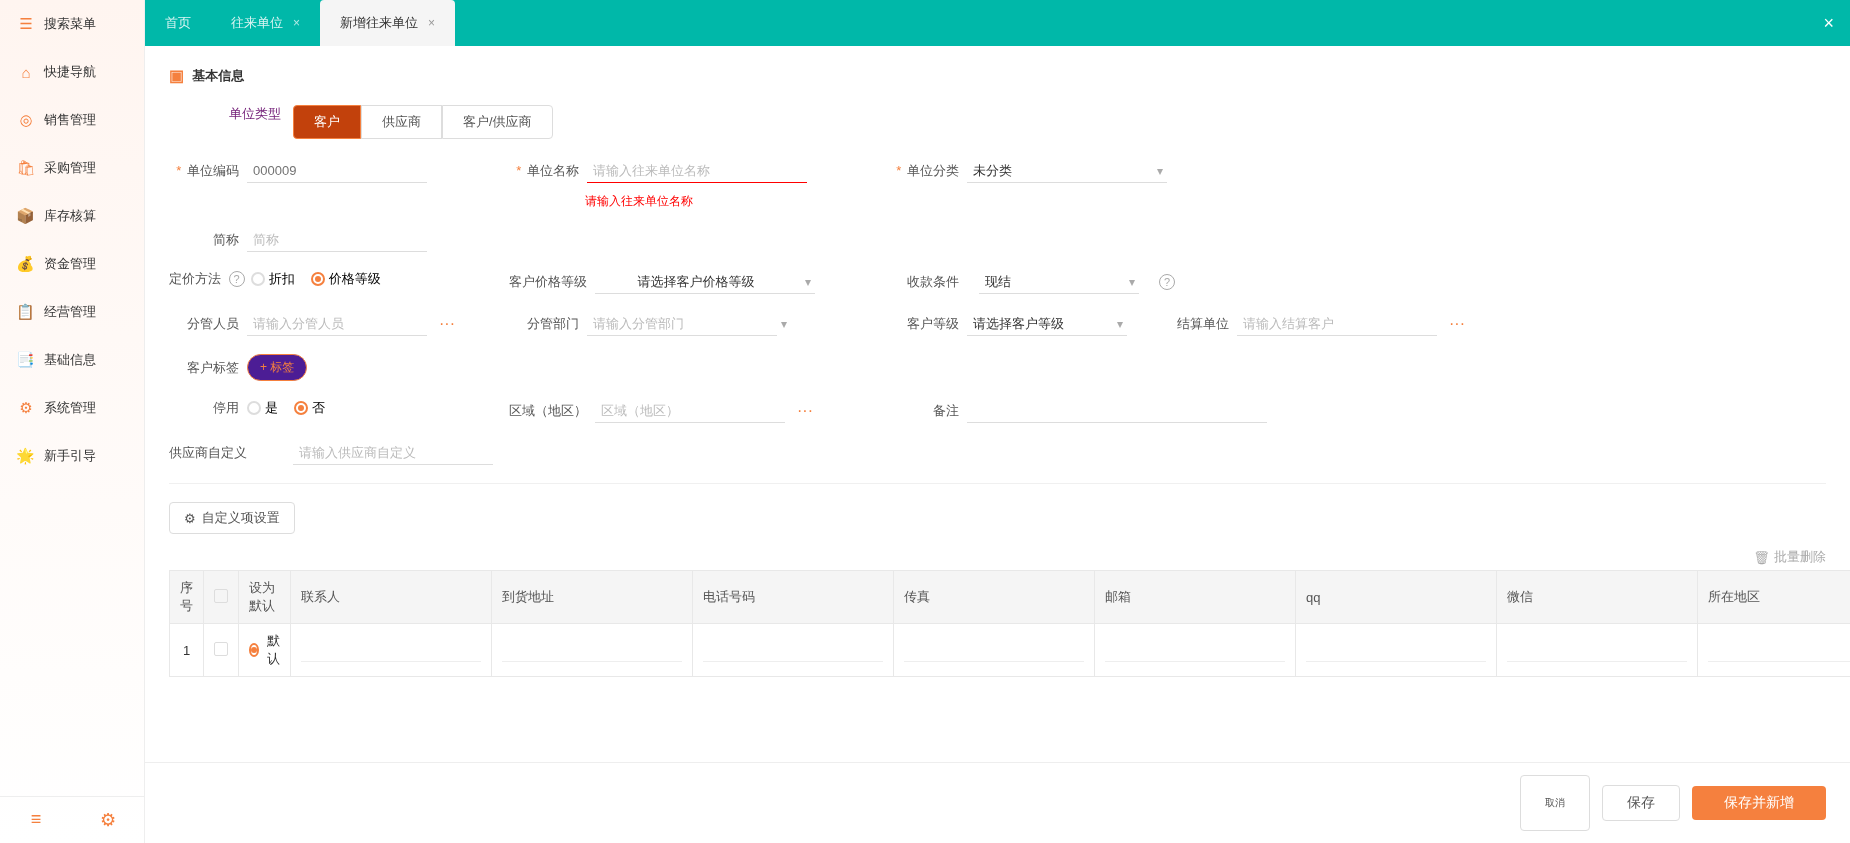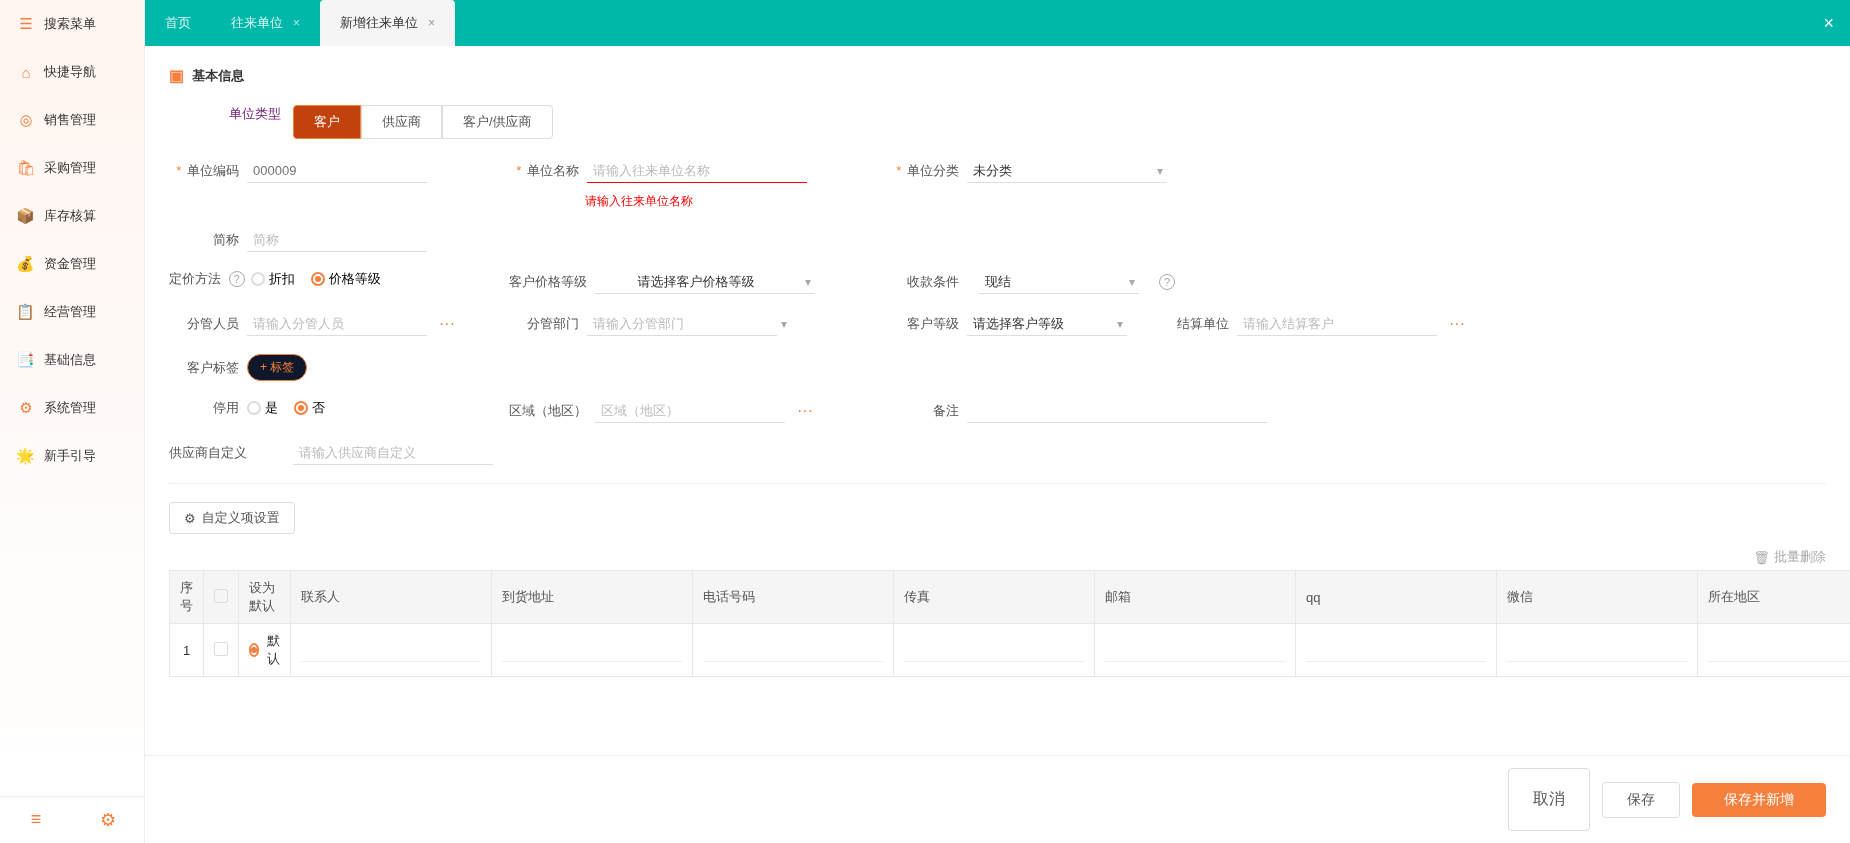--- a/index.html
+++ b/index.html
@@ -232,21 +232,21 @@
     }
 
     
     .tag-btn {
       border: 1px solid #f5803e;
       color: #f5803e;
       border-radius: 20px;
       padding: 4px 12px;
       cursor: pointer;
       font-size: 12px;
-      background: #0f172a;
+      background: #4c1d95;
     }
 
     
     .more-btn {
       color: #f5803e;
       cursor: pointer;
       font-size: 16px;
       padding: 0 4px;
     }
 
@@ -322,21 +322,21 @@
       border-top: 1px solid #eee;
       flex-shrink: 0;
     }
     .btn-cancel {
       padding: 20px 24px;
       border: 1px solid #ddd;
       border-radius: 4px;
       cursor: pointer;
       color: #555;
       background: #fff;
-      font-size: 16px;
+      font-size: 10px;
     }
     .btn-save {
       padding: 8px 24px;
       border: 1px solid #ddd;
       border-radius: 4px;
       cursor: pointer;
       color: #555;
       background: #fff;
       font-size: 14px;
     }

